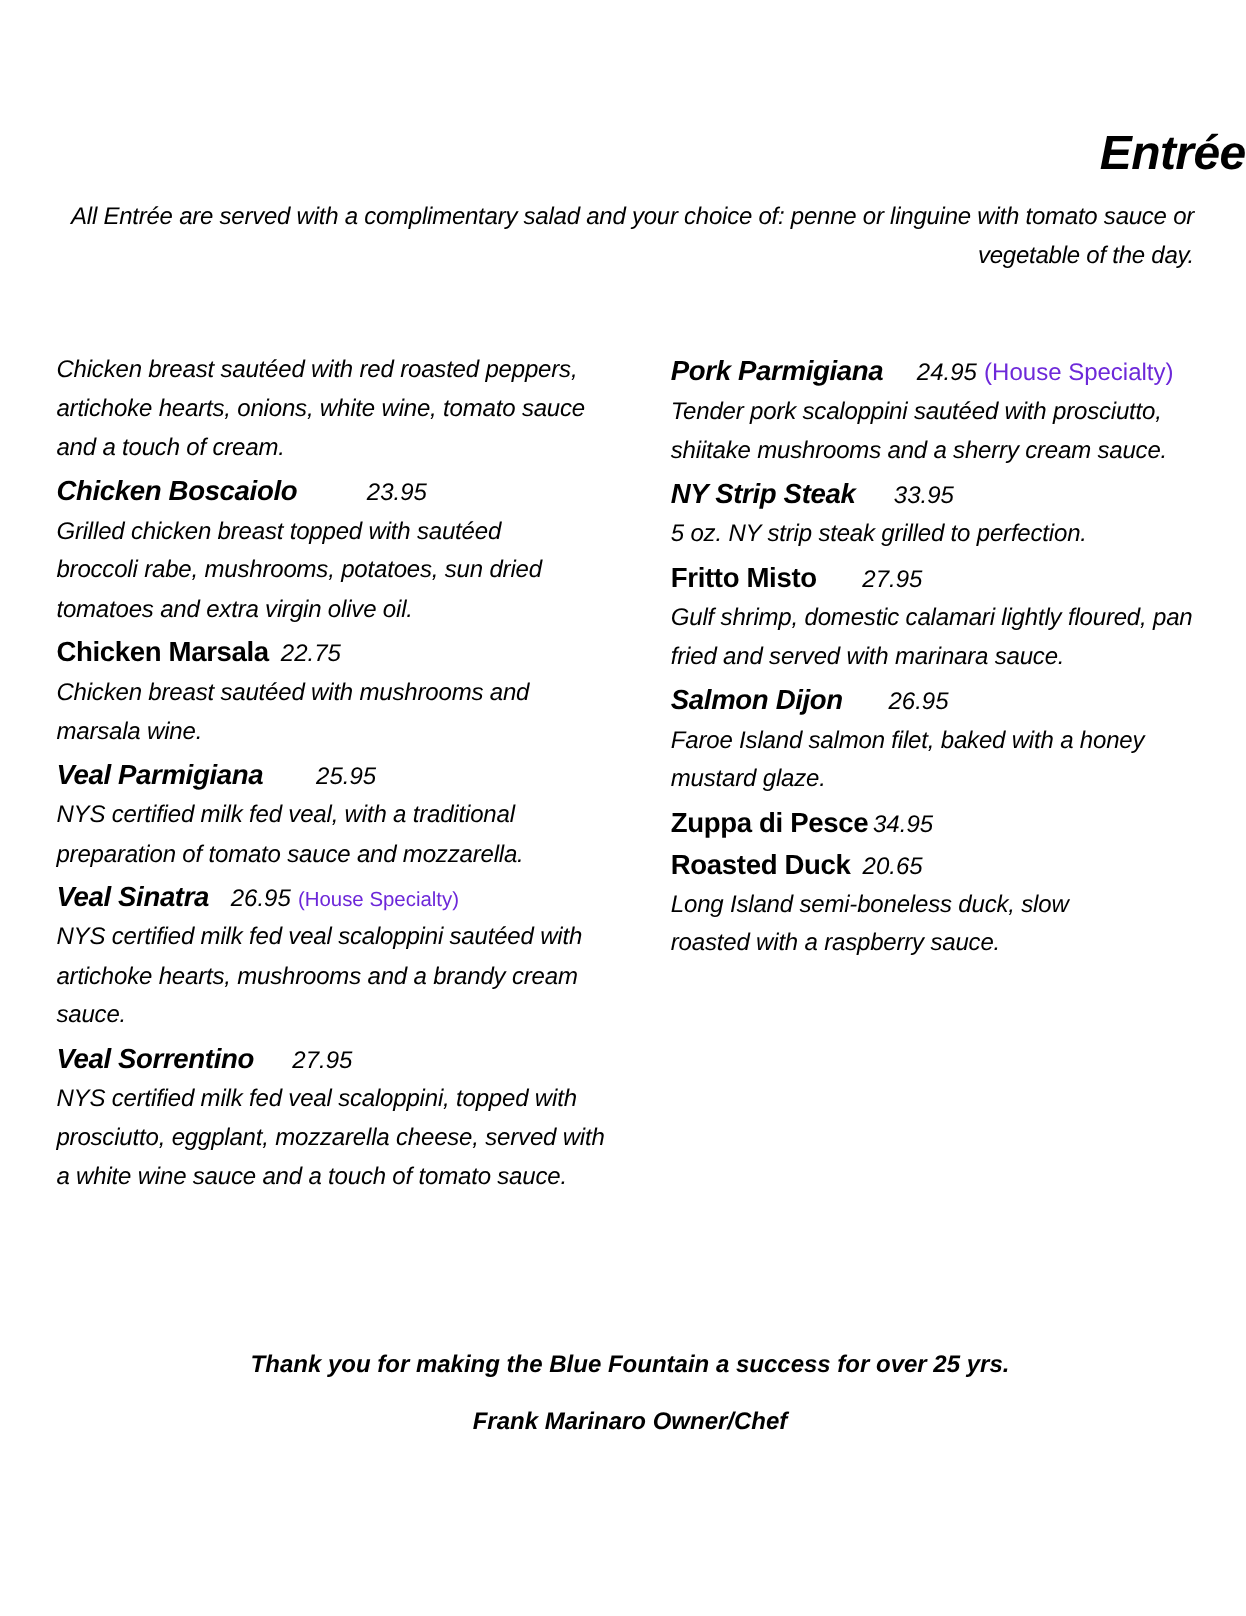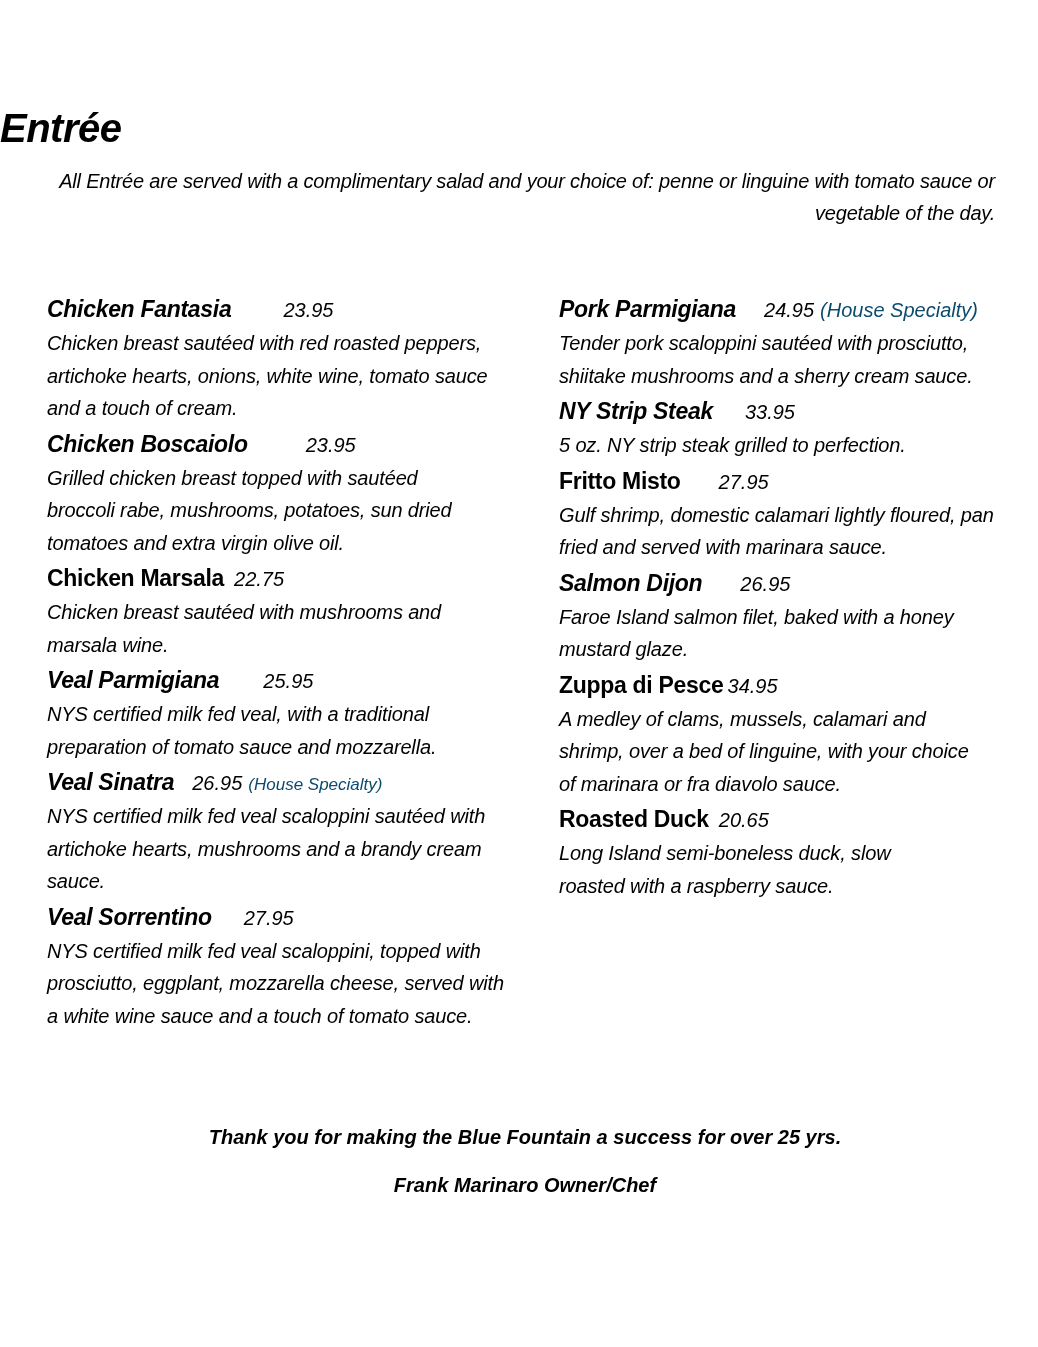--- a/index.html
+++ b/index.html
@@ -13,21 +13,21 @@
       position: relative;
       font-family: "Liberation Sans", "DejaVu Sans", sans-serif;
       color: #000;
       overflow: hidden;
     }
     .title {
       position: absolute;
       top: 106px;
       left: 0;
       width: 1038px;
-      text-align: left;
+      text-align: right;
       font-size: 40px;
       font-weight: bold;
       font-style: italic;
       letter-spacing: -0.5px;
     }
     .subtitle {
       position: absolute;
       top: 165px;
       left: 55px;
       width: 940px;
@@ -56,22 +56,21 @@
     }
     .item-name.italic { font-style: italic; }
     .item-price {
       font-size: 20px;
       font-style: italic;
       margin-left: 28px;
     }
     .item-price.tight { margin-left: 10px; }
     .item-note {
       font-size: 17px;
-      font-style: italic;
-      color: #0c4a6e;
+      color: #6d28d9;
       margin-left: 6px;
     }
     .item-desc {
       font-size: 20px;
       font-style: italic;
       line-height: 32.5px;
       letter-spacing: -0.15px;
       margin-bottom: 2px;
     }
     .footer-line {
@@ -88,21 +87,20 @@
   </style>
 </head>
 <body>
 
 <div>
   <div class="title">Entrée</div>
   <div class="subtitle">All Entrée are served with a complimentary salad and your choice of: penne or linguine with tomato sauce or vegetable of the day.</div>
 
   <div class="col col-left">
     <div class="item">
-      <div class="item-head"><span class="item-name italic">Chicken Fantasia</span><span class="item-price" style="margin-left:52px">23.95</span></div>
       <div class="item-desc">Chicken breast sautéed with red roasted peppers, artichoke hearts, onions, white wine, tomato sauce and a touch of cream.</div>
     </div>
     <div class="item">
       <div class="item-head"><span class="item-name italic">Chicken Boscaiolo</span><span class="item-price" style="margin-left:58px">23.95</span></div>
       <div class="item-desc" style="width:440px">Grilled chicken breast topped with sautéed broccoli rabe, mushrooms, potatoes, sun dried tomatoes and extra virgin olive oil.</div>
     </div>
     <div class="item">
       <div class="item-head"><span class="item-name">Chicken Marsala</span><span class="item-price tight">22.75</span></div>
       <div class="item-desc" style="width:420px">Chicken breast sautéed with mushrooms and marsala wine.</div>
     </div>
@@ -132,21 +130,20 @@
     <div class="item">
       <div class="item-head"><span class="item-name">Fritto Misto</span><span class="item-price" style="margin-left:38px">27.95</span></div>
       <div class="item-desc" style="width:450px">Gulf shrimp, domestic calamari lightly floured, pan fried and served with marinara sauce.</div>
     </div>
     <div class="item">
       <div class="item-head"><span class="item-name italic">Salmon Dijon</span><span class="item-price" style="margin-left:38px">26.95</span></div>
       <div class="item-desc" style="width:420px">Faroe Island salmon filet, baked with a honey mustard glaze.</div>
     </div>
     <div class="item">
       <div class="item-head"><span class="item-name">Zuppa di Pesce</span><span class="item-price tight" style="margin-left:4px">34.95</span></div>
-      <div class="item-desc" style="width:430px">A medley of clams, mussels, calamari and shrimp, over a bed of linguine, with your choice of marinara or fra diavolo sauce.</div>
     </div>
     <div class="item">
       <div class="item-head"><span class="item-name">Roasted Duck</span><span class="item-price tight">20.65</span></div>
       <div class="item-desc" style="width:400px">Long Island semi-boneless duck, slow roasted with a raspberry sauce.</div>
     </div>
   </div>
 
   <div class="footer-line footer-thanks">Thank you for making the Blue Fountain a success for over 25 yrs.</div>
   <div class="footer-line footer-sign">Frank Marinaro Owner/Chef</div>
 </div>

